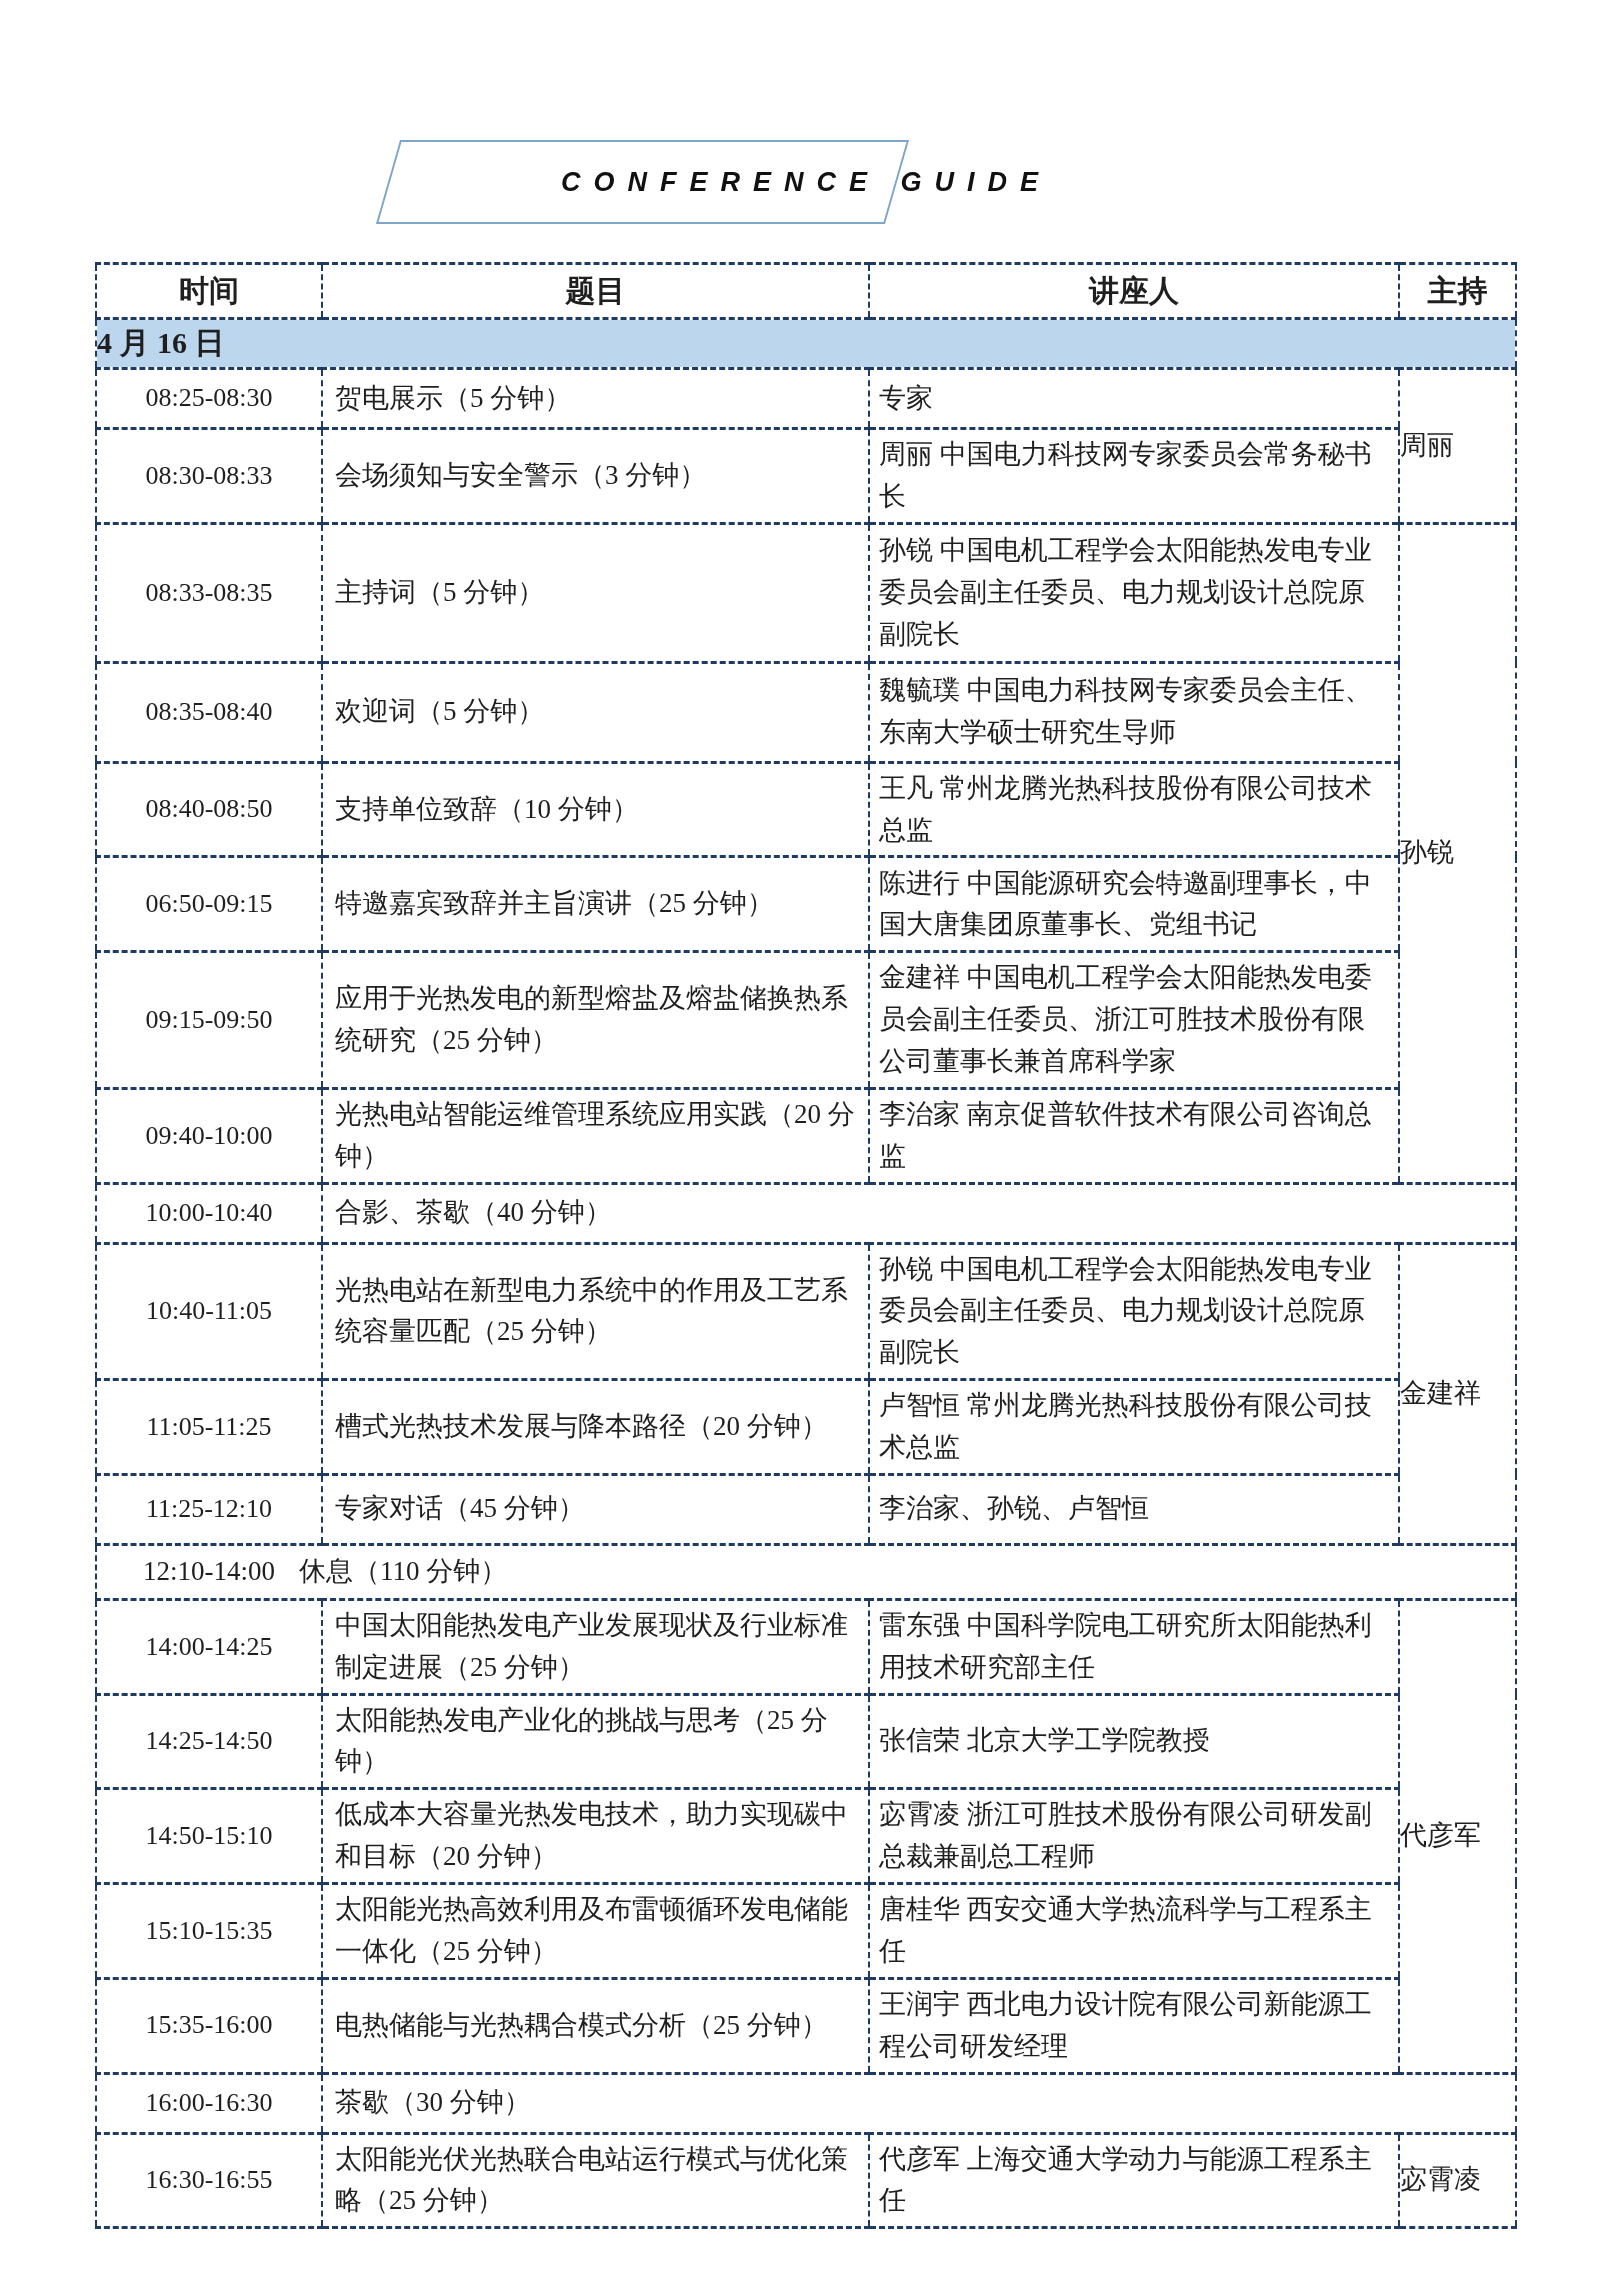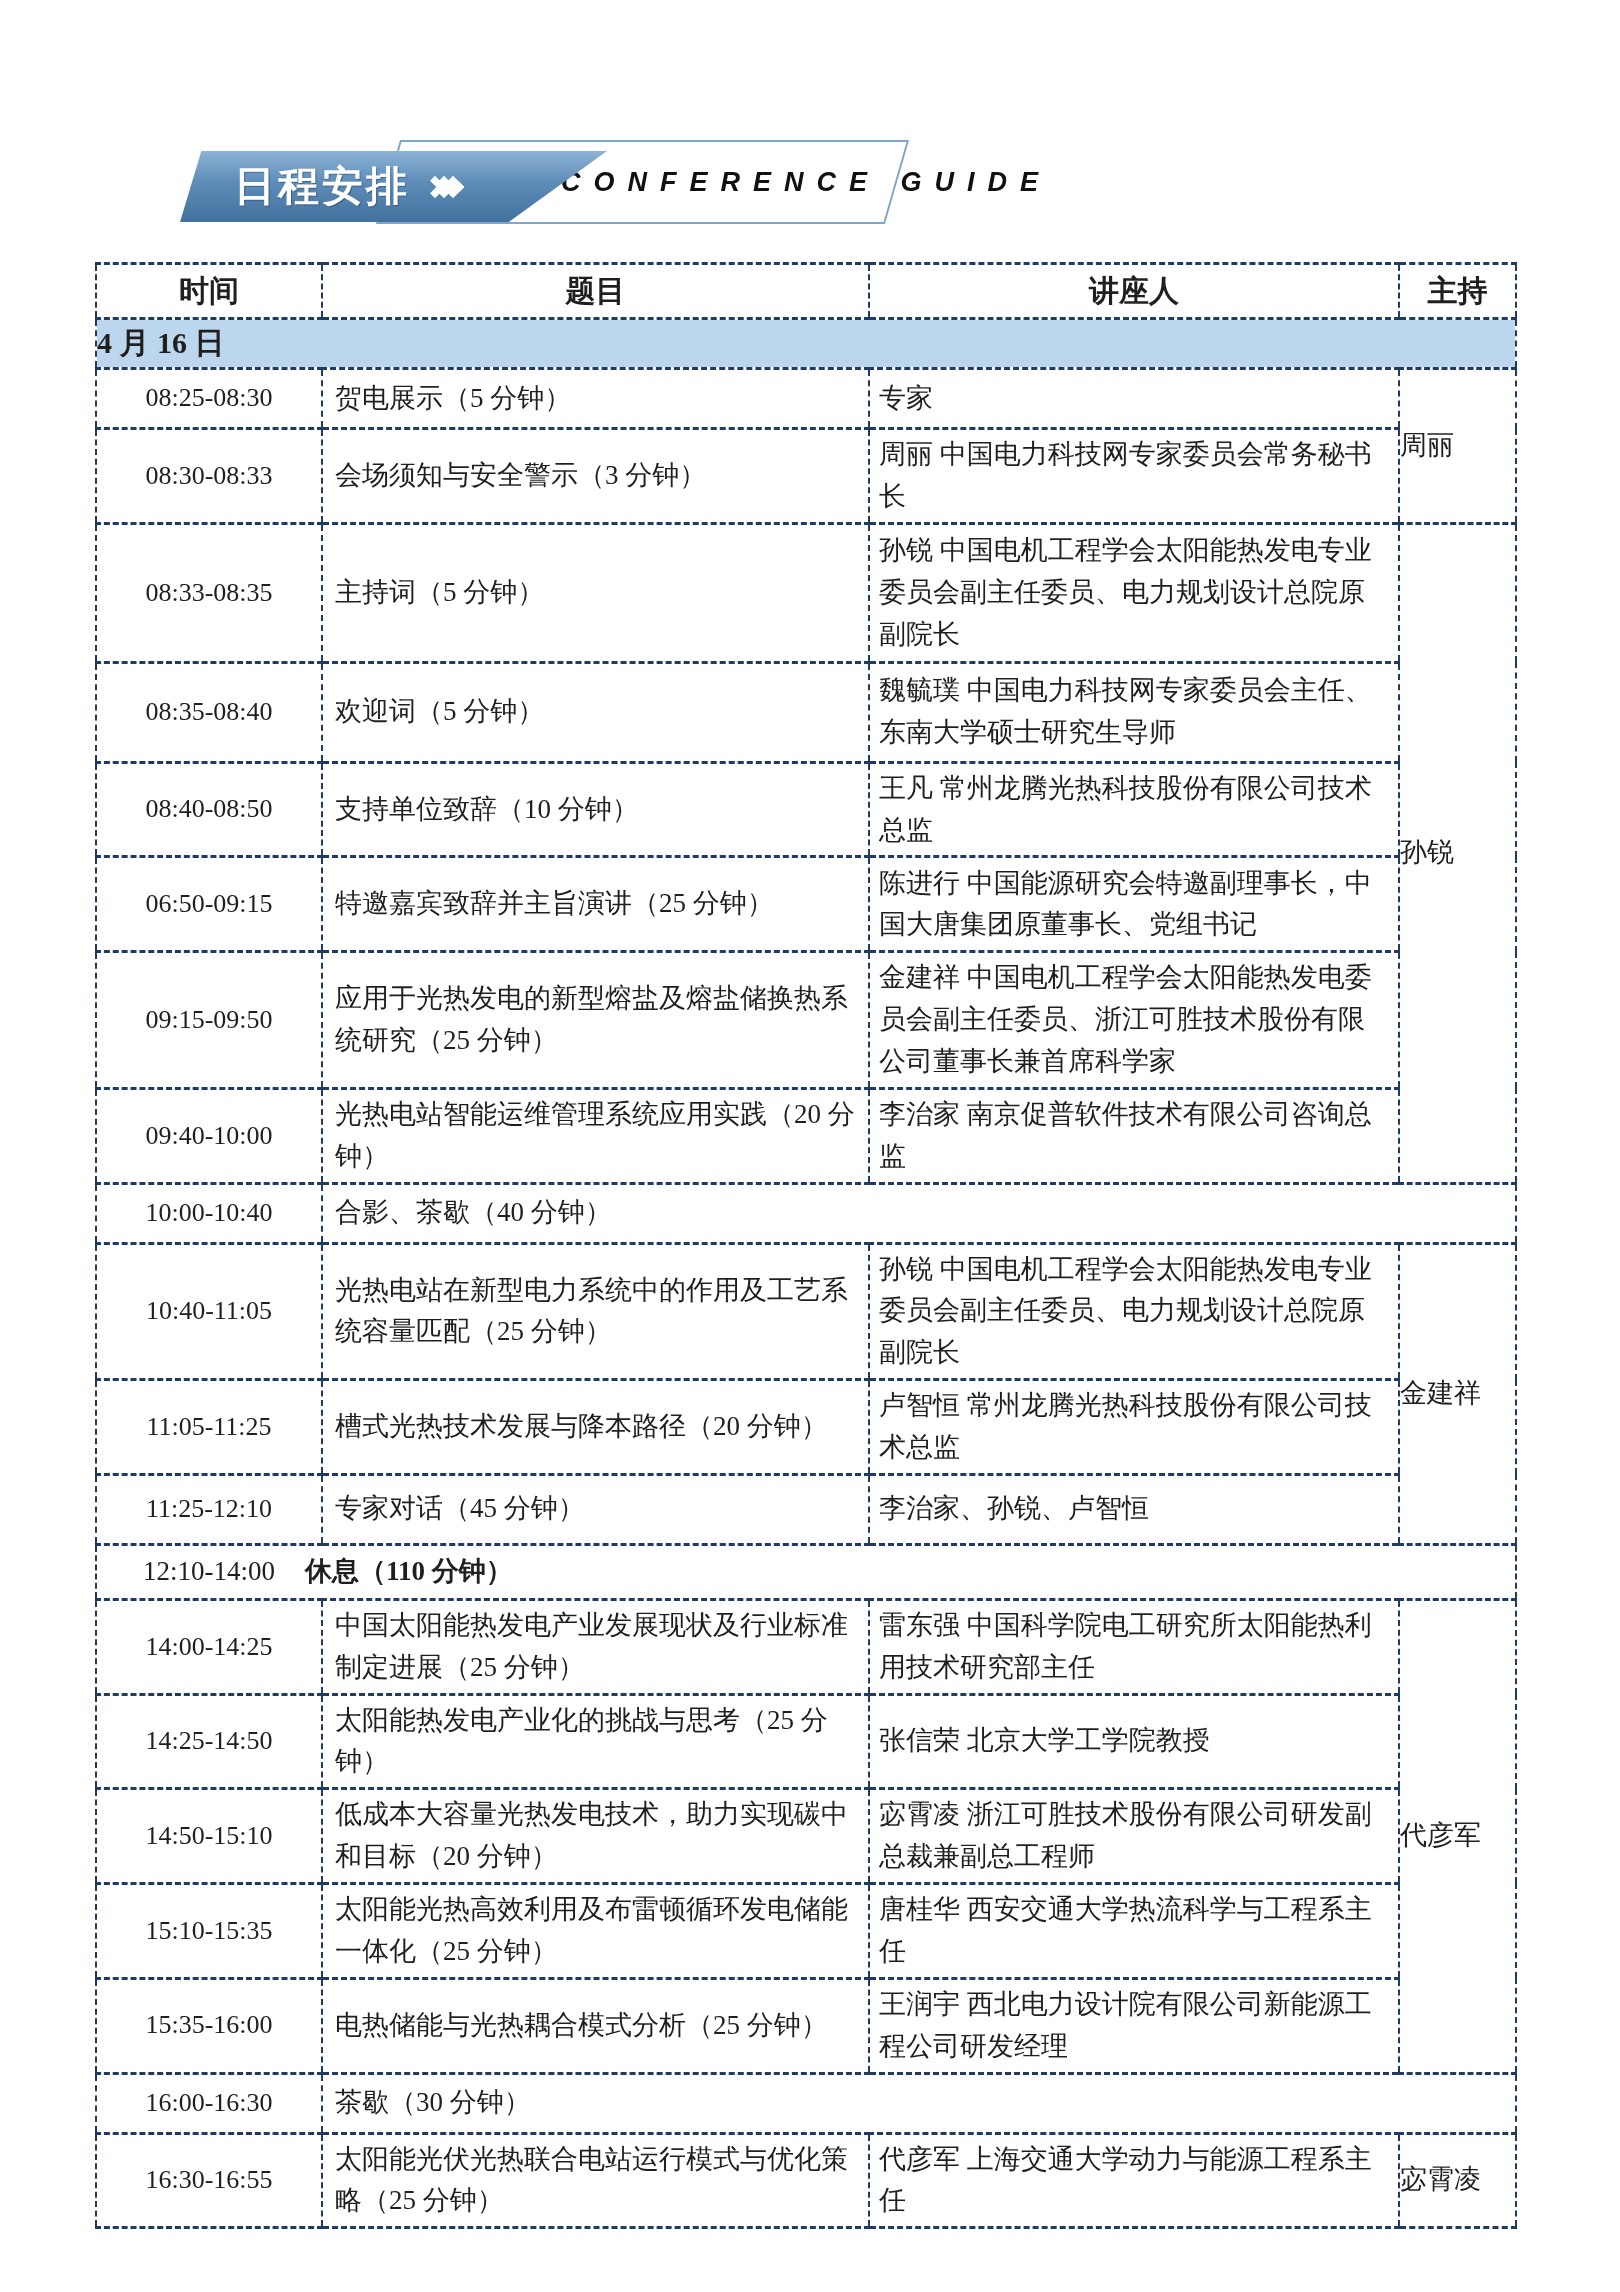--- a/index.html
+++ b/index.html
@@ -62,42 +62,34 @@
   }
   .date-row td {
     background:#bcd6ee; font-weight:bold; font-size:30px;
   }
   td.time { text-align:center; font-size:26px; white-space:nowrap; }
   td.title, td.speaker { text-align:left; padding:4px 10px 4px 12px; }
   td.speaker { padding-left:9px; }
   td.host { text-align:left; }
   td.break-cell { text-align:left; padding:4px 10px 4px 12px; }
   td.break-full { text-align:left; padding:4px 10px 4px 46px; }
-  td.break-full .bf-title { margin-left:30px;font-weight:bold; }
+  td.break-full .bf-title { margin-left:24px; }
 
   tr.h50 { height:50px; } tr.h55 { height:55px; } tr.h60 { height:60px; }
   tr.h70 { height:70px; } tr.h85 { height:85px; } tr.h87 { height:87px; }
   tr.h88 { height:88px; } tr.h90 { height:90px; } tr.h95 { height:95px; }
   tr.h100 { height:100px; } tr.h130 { height:129px; } tr.h135 { height:134px; }
   tr.h140 { height:139px; }
 </style>
 </head>
 <body>
 
 <div class="banner-area">
   <div class="guide-outline">
     <span class="guide-text">CONFERENCE GUIDE</span>
-  </div>
-  <div class="banner-blue">
-    <span class="banner-title">日程安排</span>
-    <span class="chevrons">
-        <i></i>
-        <i></i>
-        <i></i>
-      </span>
   </div>
 </div>
 
 <table class="schedule">
   <colgroup>
       <col style="width:226px">
       <col style="width:547px">
       <col style="width:530px">
       <col style="width:117px">
     </colgroup>

